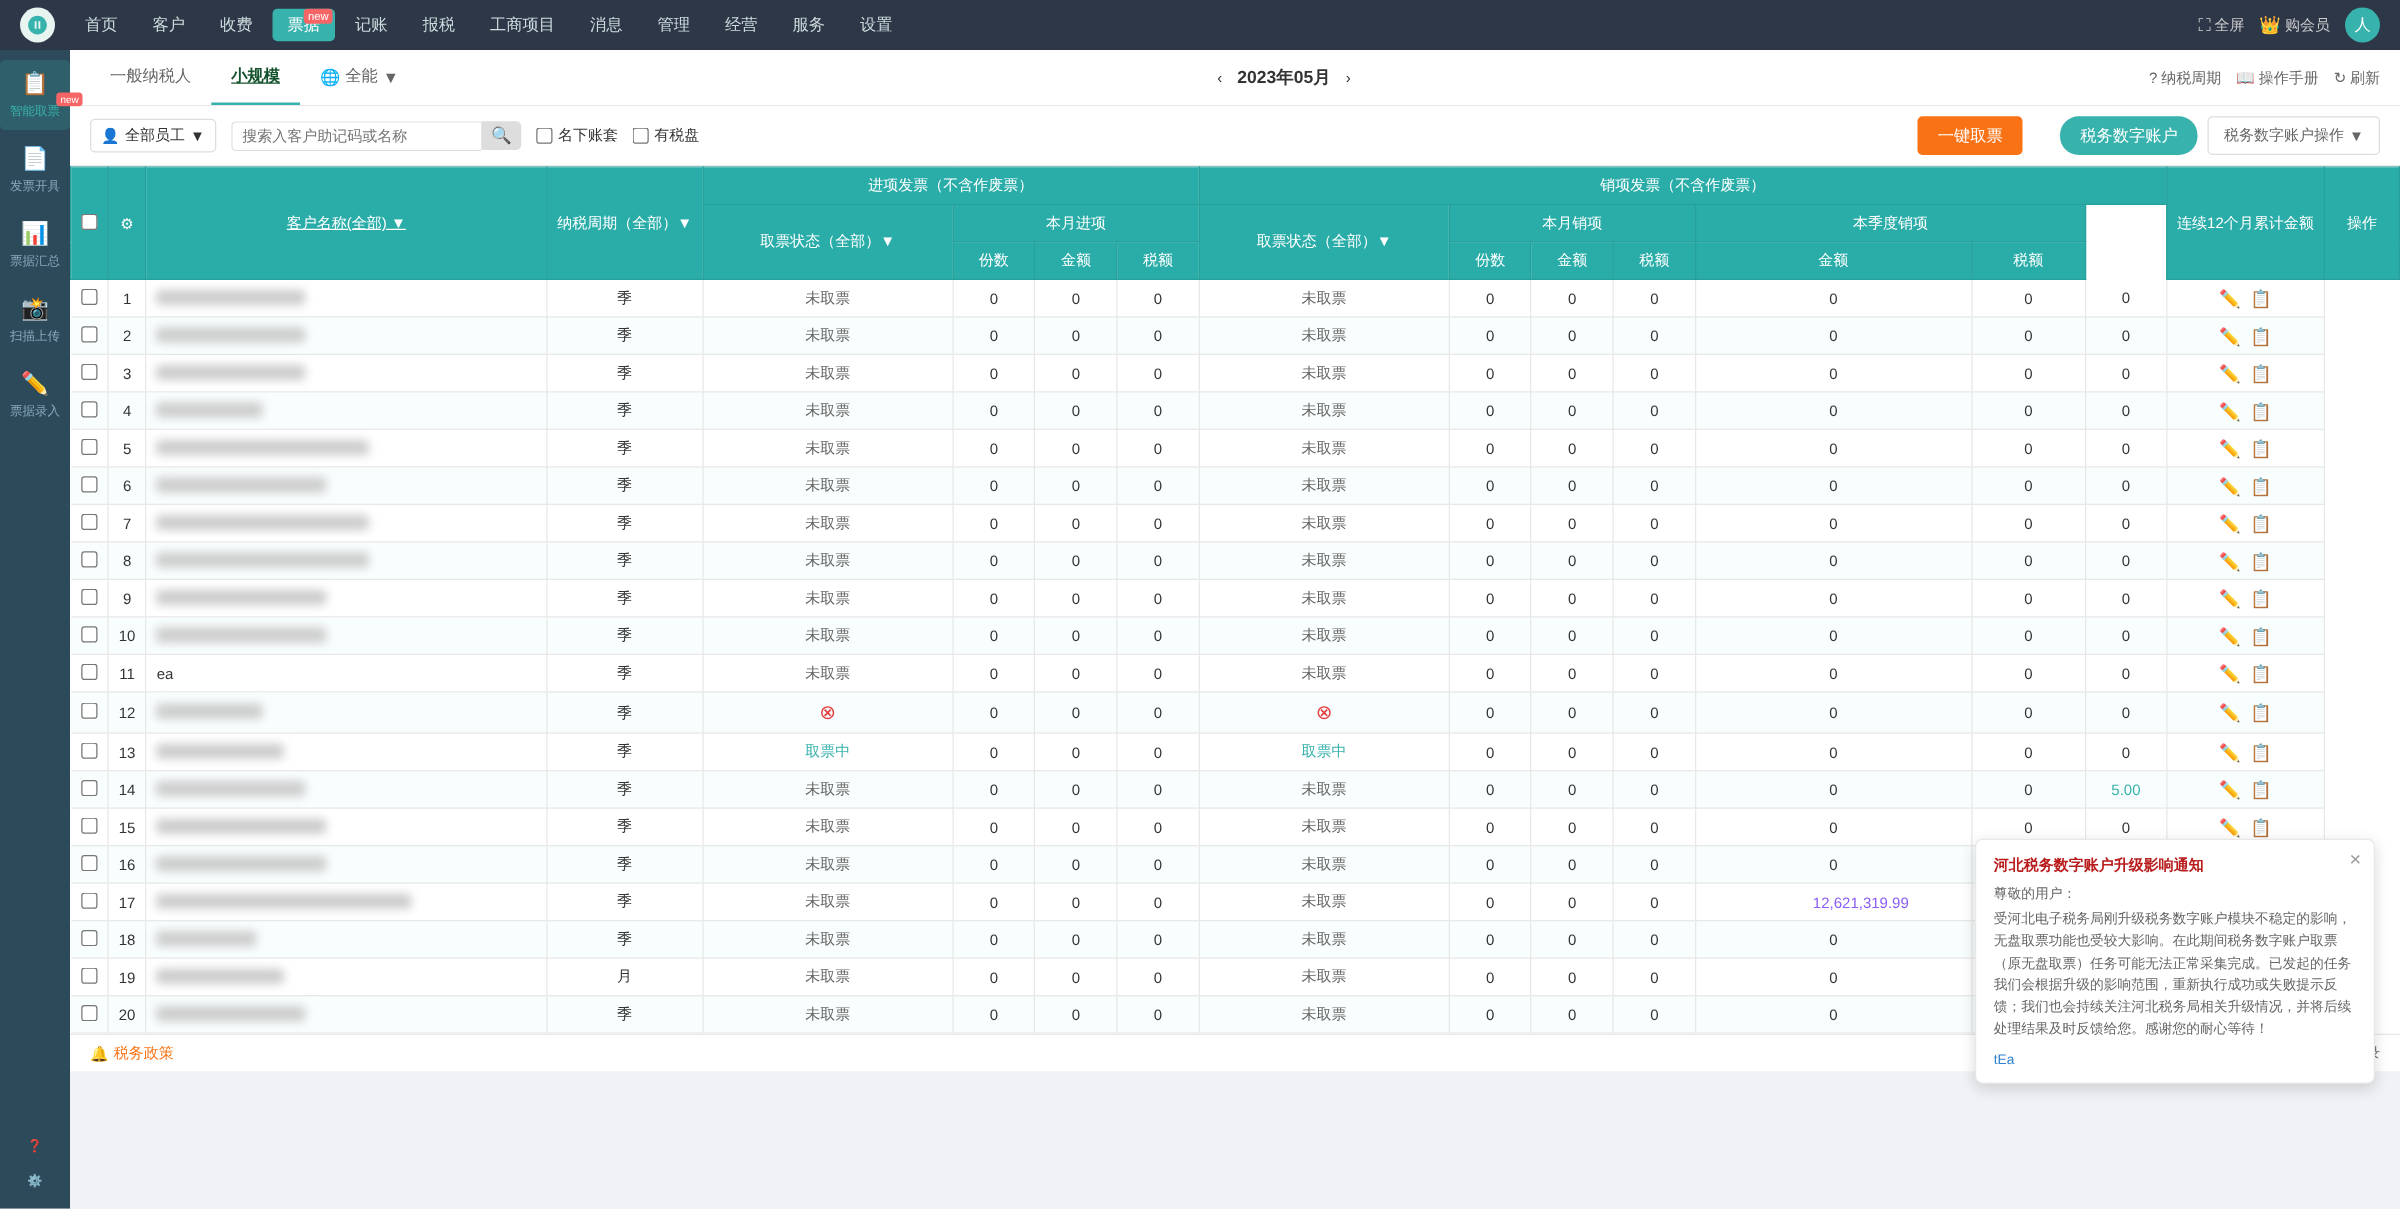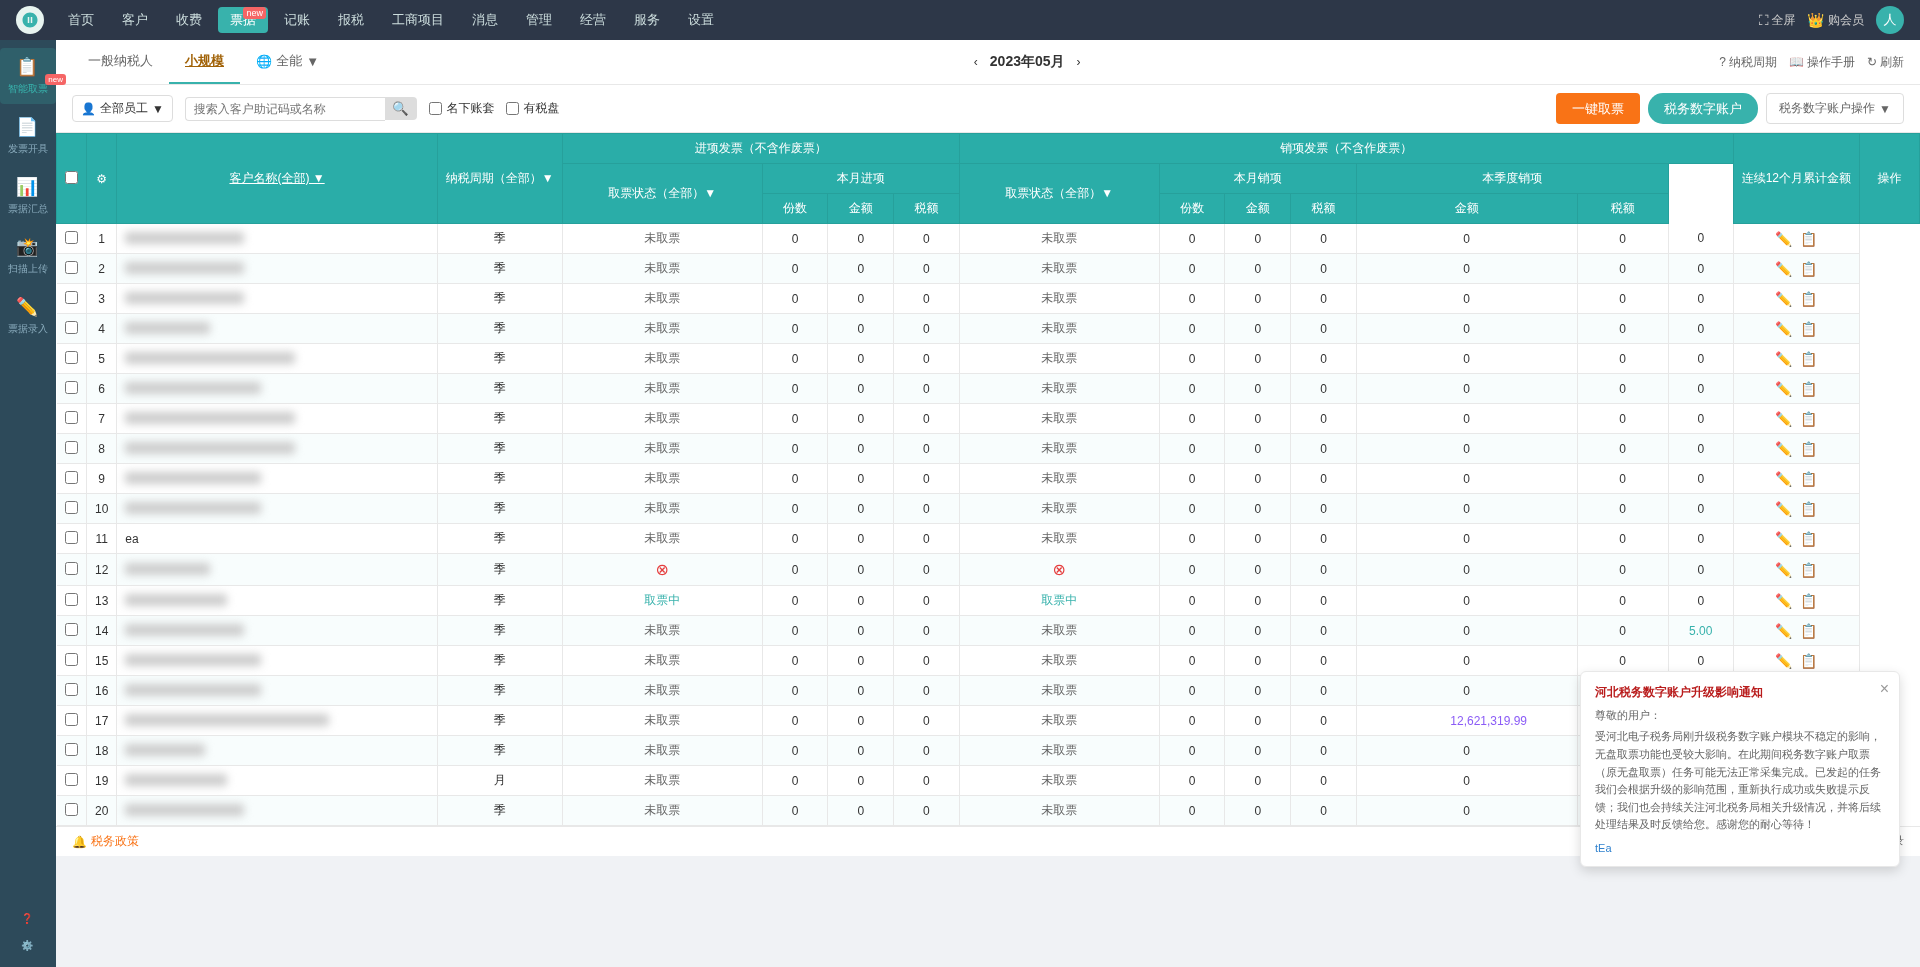--- a/index.html
+++ b/index.html
@@ -20,30 +20,30 @@
     .sidebar { width: 56px; background: #2d4a5a; display: flex; flex-direction: column; align-items: center; padding-top: 8px; gap: 4px; }
     .sidebar-item { display: flex; flex-direction: column; align-items: center; padding: 8px 4px; cursor: pointer; color: #8ab; font-size: 10px; gap: 4px; width: 100%; border-radius: 4px; }
     .sidebar-item:hover, .sidebar-item.active { background: rgba(56,178,172,0.2); color: #38b2ac; }
     .sidebar-item .icon { font-size: 18px; }
     .sidebar-item .new-badge { background: #f56565; color: white; font-size: 8px; padding: 1px 3px; border-radius: 3px; }
     .sidebar-bottom { margin-top: auto; margin-bottom: 8px; }
 
     
     .main { flex: 1; background: #f0f2f5; overflow: auto; padding: 0; }
     .sub-tab { padding: 12px 16px; cursor: pointer; color: #666; font-size: 13px; border-bottom: 2px solid transparent; display: flex; align-items: center; gap: 6px; }
-    .sub-tab.active { color: #a16207; border-bottom: 2px solid #38b2ac; font-weight: bold; text-decoration: underline; }
+    .sub-tab.active { color: #14532d; border-bottom: 2px solid #38b2ac; font-weight: bold; text-decoration: underline; }
 
     
     .filter-bar { background: white; padding: 8px 16px; border-bottom: 1px solid #e8e8e8; display: flex; align-items: center; gap: 12px; }
     .filter-select { display: flex; align-items: center; border: 1px solid #ddd; border-radius: 4px; padding: 4px 8px; font-size: 12px; cursor: pointer; gap: 4px; background: white; }
     .filter-input { border: 1px solid #ddd; border-radius: 4px; padding: 4px 8px; font-size: 12px; width: 200px; outline: none; }
     .search-btn { background: #ddd; border: none; padding: 4px 8px; border-radius: 0 4px 4px 0; cursor: pointer; }
     .checkbox-label { display: flex; align-items: center; gap: 4px; font-size: 12px; cursor: pointer; }
     .btn-orange { background: #f97316; color: white; border: none; padding: 6px 16px; border-radius: 4px; cursor: pointer; font-size: 13px; }
-    .btn-teal { background: #38b2ac; color: white; border: none; padding: 6px 16px; border-radius: 15px; cursor: pointer; font-size: 13px; }
+    .btn-teal { background: #38b2ac; color: white; border: none; padding: 6px 16px; border-radius: 15px; cursor: pointer; font-size: 13px; margin-left: 22px; }
     .btn-outline { background: white; color: #666; border: 1px solid #ddd; padding: 6px 12px; border-radius: 4px; cursor: pointer; font-size: 12px; display: flex; align-items: center; gap: 4px; }
 
     
     .table-container { overflow: auto; background: white; margin: 0; }
     table { width: 100%; border-collapse: collapse; font-size: 12px; }
     table thead tr th { background: #2aada8; color: white; padding: 6px 8px; text-align: center; border: 1px solid #26a09b; white-space: nowrap; font-weight: normal; }
     table tbody tr:nth-child(even) { background: #f8fdfd; }
     table tbody tr td { padding: 6px 8px; text-align: center; border-bottom: 1px solid #e8e8e8; border-right: 1px solid #e8e8e8; white-space: nowrap; }
     table tbody tr td.name-cell { text-align: left; max-width: 200px; overflow: hidden; text-overflow: ellipsis; }
     .blurred { filter: blur(4px); background: #ccc; border-radius: 3px; color: transparent; user-select: none; display: inline-block; min-width: 80px; height: 12px; }
@@ -665,16 +665,16 @@
       <span style="margin-left:auto;">共93条记录</span>
     </div>
   </div>
 </div>
 
 <div class="notification-popup">
   <span class="close-btn">×</span>
   <div class="title">河北税务数字账户升级影响通知</div>
   <div class="content">
     <div>尊敬的用户：</div>
-    <div style="margin-top:4px;">受河北电子税务局刚升级税务数字账户模块不稳定的影响，无盘取票功能也受较大影响。在此期间税务数字账户取票（原无盘取票）任务可能无法正常采集完成。已发起的任务我们会根据升级的影响范围，重新执行成功或失败提示反馈；我们也会持续关注河北税务局相关升级情况，并将后续处理结果及时反馈给您。感谢您的耐心等待！</div>
+    <div style="margin-top:4px;font-family:Liberation Mono, monospace;">受河北电子税务局刚升级税务数字账户模块不稳定的影响，无盘取票功能也受较大影响。在此期间税务数字账户取票（原无盘取票）任务可能无法正常采集完成。已发起的任务我们会根据升级的影响范围，重新执行成功或失败提示反馈；我们也会持续关注河北税务局相关升级情况，并将后续处理结果及时反馈给您。感谢您的耐心等待！</div>
   </div>
   <div style="margin-top:8px;color:#3182ce;font-size:11px;cursor:pointer;">tEa</div>
 </div>
 
 </body></html>

